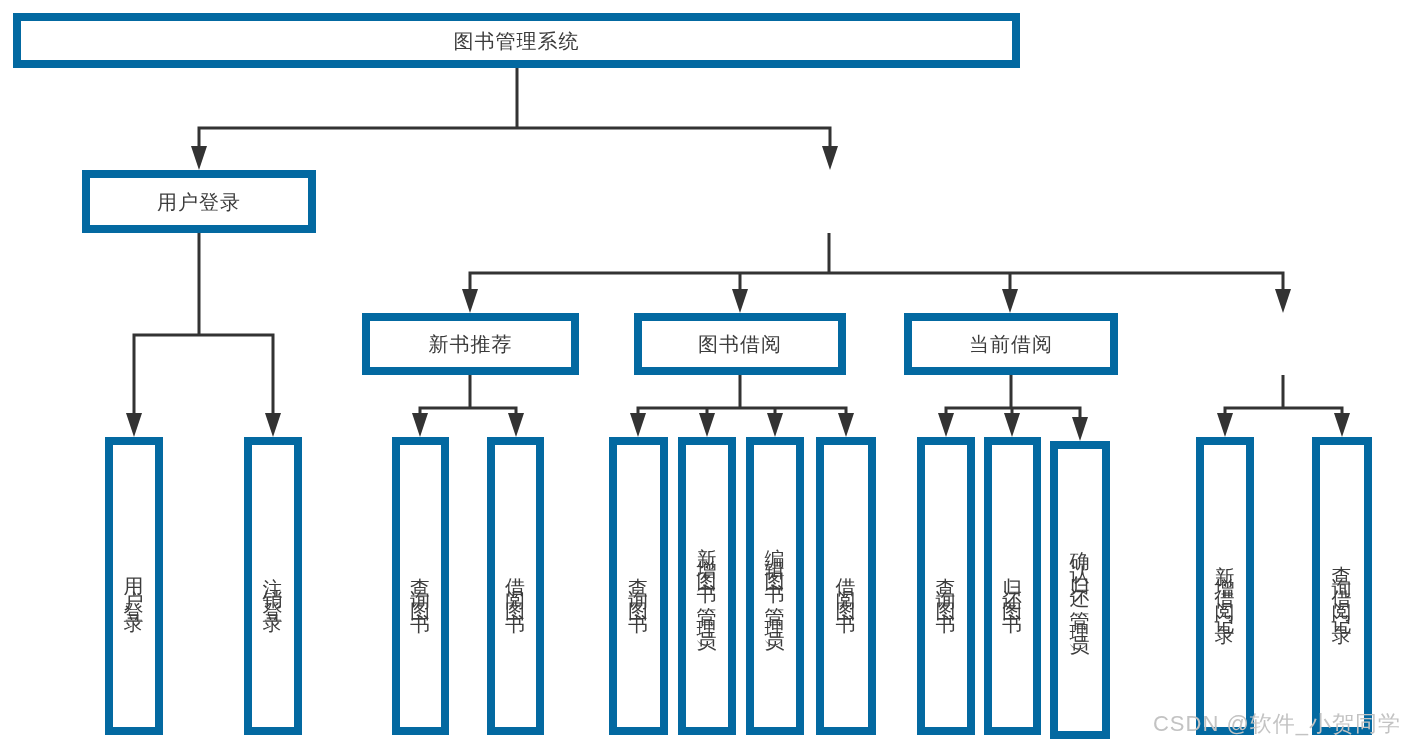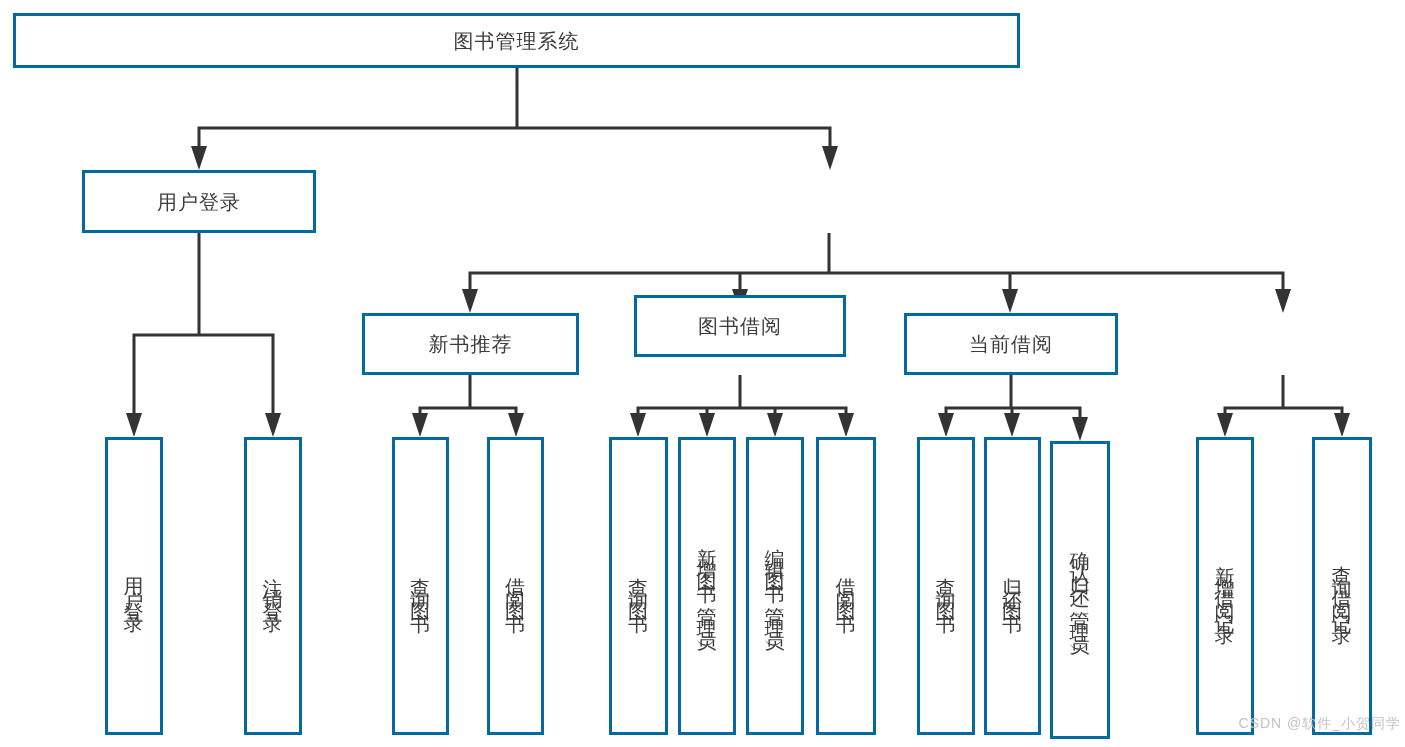--- a/index.html
+++ b/index.html
@@ -2,32 +2,32 @@
 <html><head>
 <meta charset="utf-8">
 <style>
   html,body{margin:0;padding:0;background:#ffffff;}
   .stage{
     position:relative;width:1405px;height:747px;background:#ffffff;
     font-family:"Liberation Sans","DejaVu Sans",sans-serif;overflow:hidden;
   }
   .wires{position:absolute;left:0;top:0;z-index:1;}
   .node{
-    position:absolute;box-sizing:border-box;border:3px solid #0369a1;background:#ffffff;
+    position:absolute;box-sizing:border-box;border:8px solid #0369a1;background:#ffffff;
     display:flex;align-items:center;justify-content:center;
     color:#3c3c3c;font-size:20px;line-height:1;z-index:2;
   }
   .node.h span{letter-spacing:1px;white-space:nowrap;}
   .node.v span{
     writing-mode:vertical-rl;text-orientation:mixed;
     letter-spacing:12px;line-height:1;white-space:nowrap;
   }
   .watermark{
-    position:absolute;right:4px;bottom:14px;z-index:5;
-    font-size:14px;letter-spacing:1px;color:#c3c3c3;white-space:nowrap;
+    position:absolute;right:4px;bottom:8px;z-index:5;
+    font-size:22px;letter-spacing:1px;color:#c3c3c3;white-space:nowrap;
   }
 </style>
 </head>
 <body>
 
 <div class="stage">
 
   <svg class="wires" width="1405" height="747" viewBox="0 0 1405 747">
     <g fill="none" stroke-width="3" stroke="#333333">
       <path d="M517 68 V128 M197.5 128 H831.5 M199 126.5 V150 M830 126.5 V150"></path>
@@ -65,21 +65,21 @@
     <span>图书管理系统</span>
   </div>
 
   <div class="node h" style="left:82px;top:170px;width:234px;height:63px">
     <span>用户登录</span>
   </div>
 
   <div class="node h" style="left:362px;top:313px;width:217px;height:62px">
     <span>新书推荐</span>
   </div>
-  <div class="node h" style="left:634px;top:295px;width:212px;height:62px">
+  <div class="node h" style="left:634px;top:313px;width:212px;height:62px">
     <span>图书借阅</span>
   </div>
   <div class="node h" style="left:904px;top:313px;width:214px;height:62px">
     <span>当前借阅</span>
   </div>
 
   <div class="node v" style="left:105px;top:437px;width:58px;height:298px">
     <span>用户登录</span>
   </div>
   <div class="node v" style="left:244px;top:437px;width:58px;height:298px">

